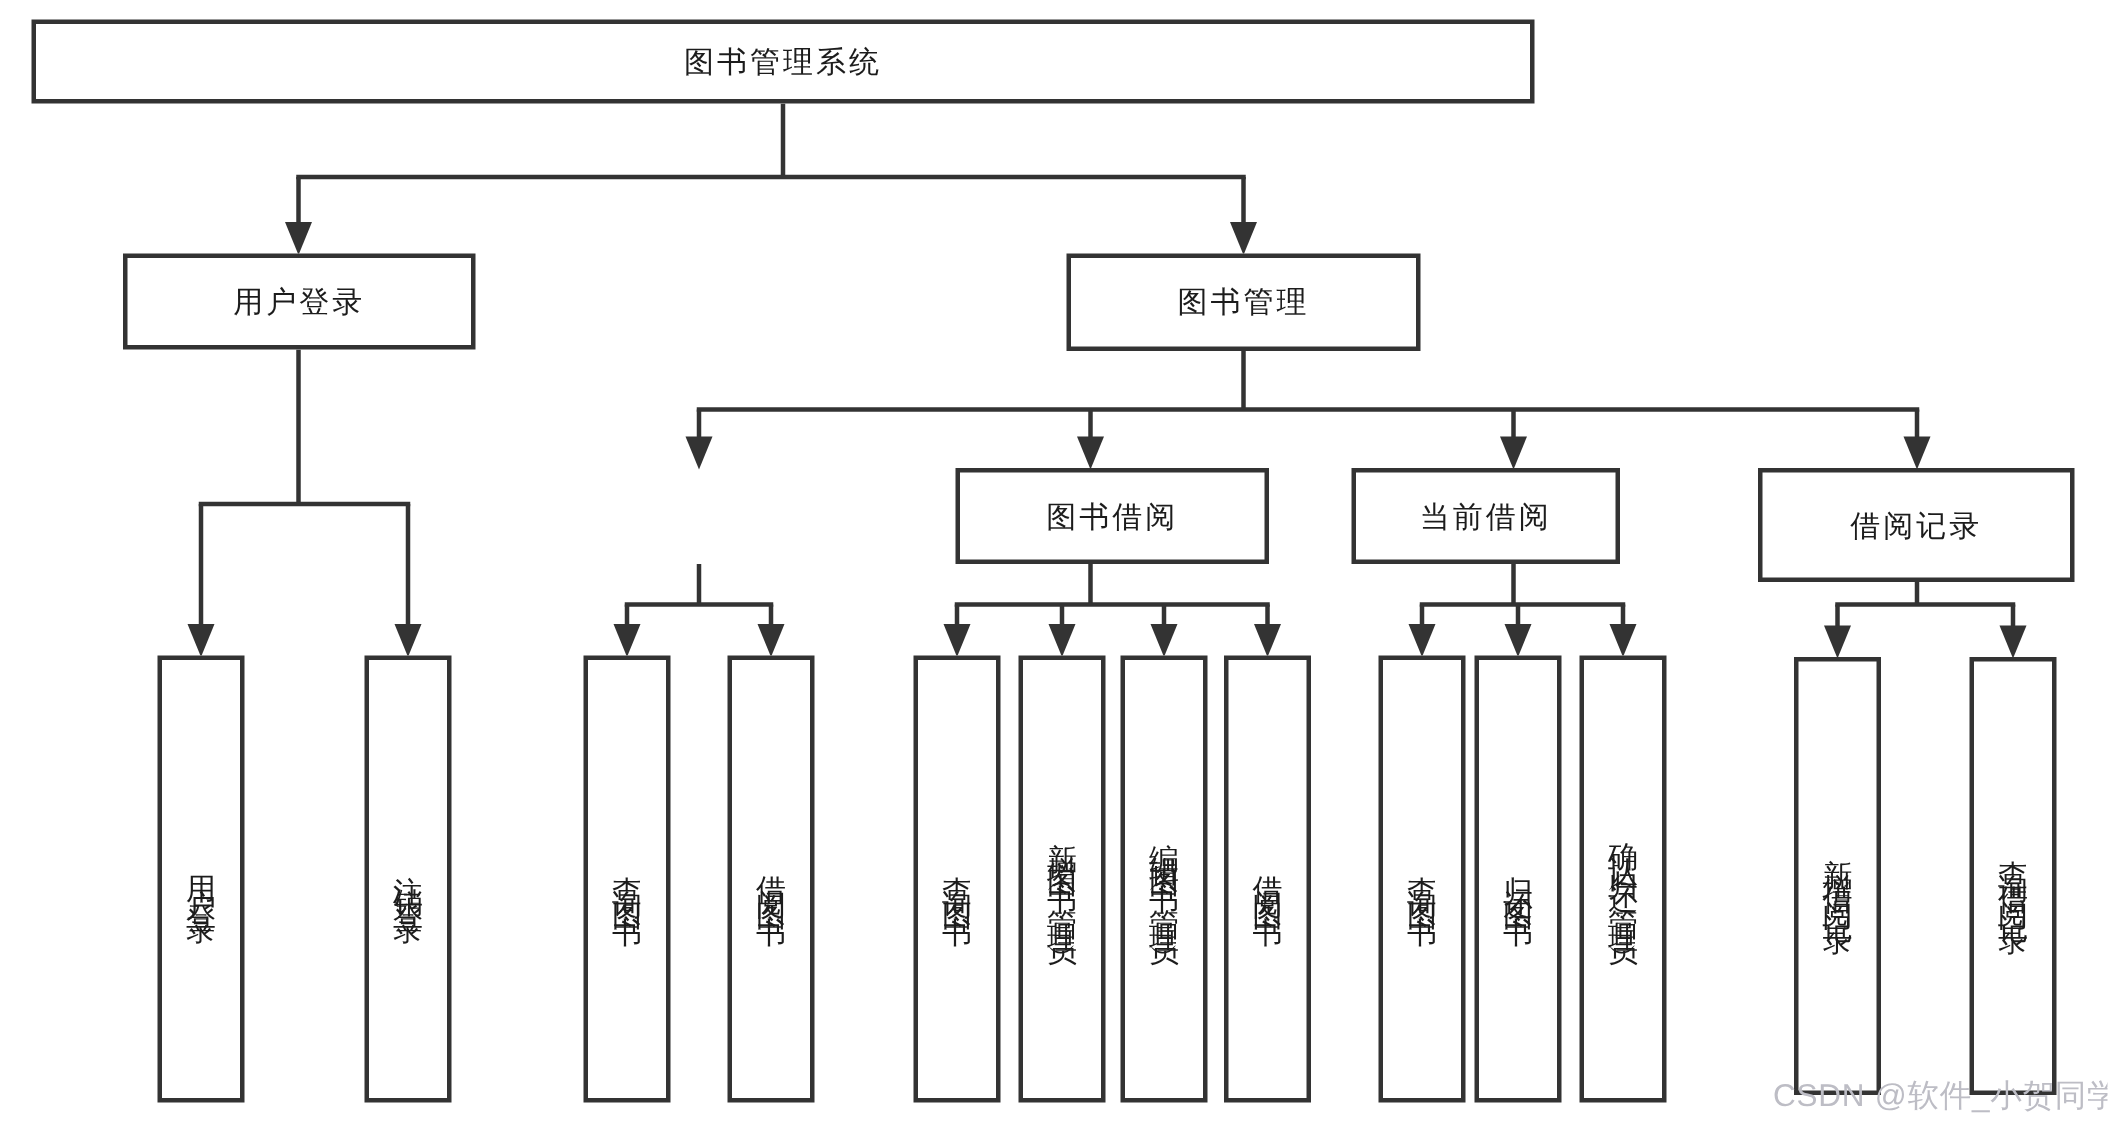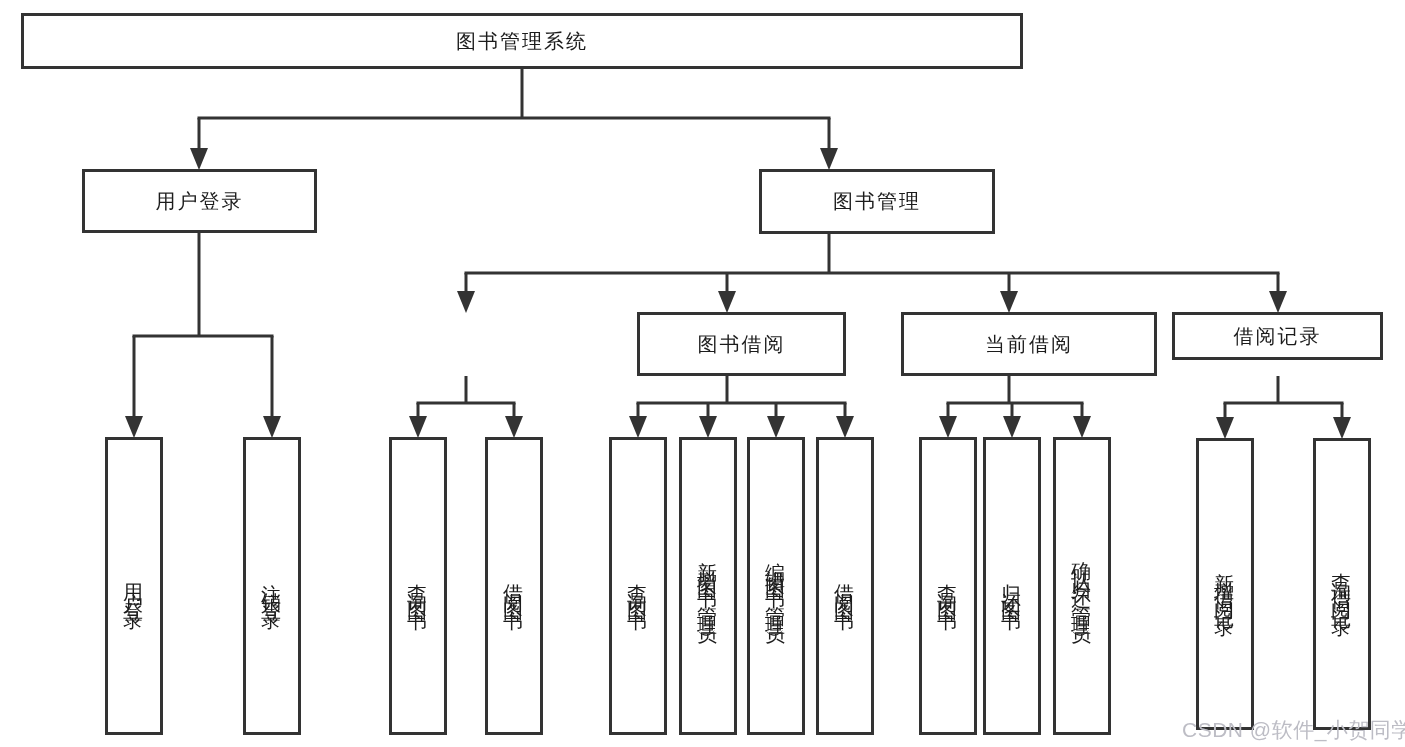--- a/index.html
+++ b/index.html
@@ -36,25 +36,25 @@
   .vlabel {
     writing-mode: vertical-rl;
     text-orientation: mixed;
     font-size: 20px;
     letter-spacing: 9px;
     white-space: nowrap;
   }
   
   .n-root            { left: 21px;   top: 13px;  width: 1002px; height: 56px; }
   .n-user-login      { left: 82px;   top: 169px; width: 235px;  height: 64px; }
-  .n-book-mgmt       { left: 711px;  top: 169px; width: 236px;  height: 65px; margin-left: 48px; }
+  .n-book-mgmt       { left: 711px;  top: 169px; width: 236px;  height: 65px; }
   .n-new-books       { left: 362px;  top: 312px; width: 208px;  height: 64px; }
   .n-book-borrow     { left: 623px;  top: 312px; width: 209px;  height: 64px; margin-left: 14px; }
-  .n-current-borrow  { left: 901px;  top: 312px; width: 256px;  height: 64px; }
-  .n-borrow-records  { left: 1172px; top: 312px; width: 211px;  height: 48px; }
+  .n-current-borrow  { left: 901px;  top: 312px; width: 179px;  height: 64px; }
+  .n-borrow-records  { left: 1172px; top: 312px; width: 211px;  height: 76px; }
   .leaf { width: 58px; top: 437px; height: 298px; }
   .l-g1a { left: 105px; }
   .l-g1b { left: 243px; }
   .l-g2a { left: 389px; }
   .l-g2b { left: 485px; }
   .l-g3a { left: 609px; }
   .l-g3b { left: 679px; }
   .l-g3c { left: 747px; }
   .l-g3d { left: 816px; }
   .l-g4a { left: 919px; }

